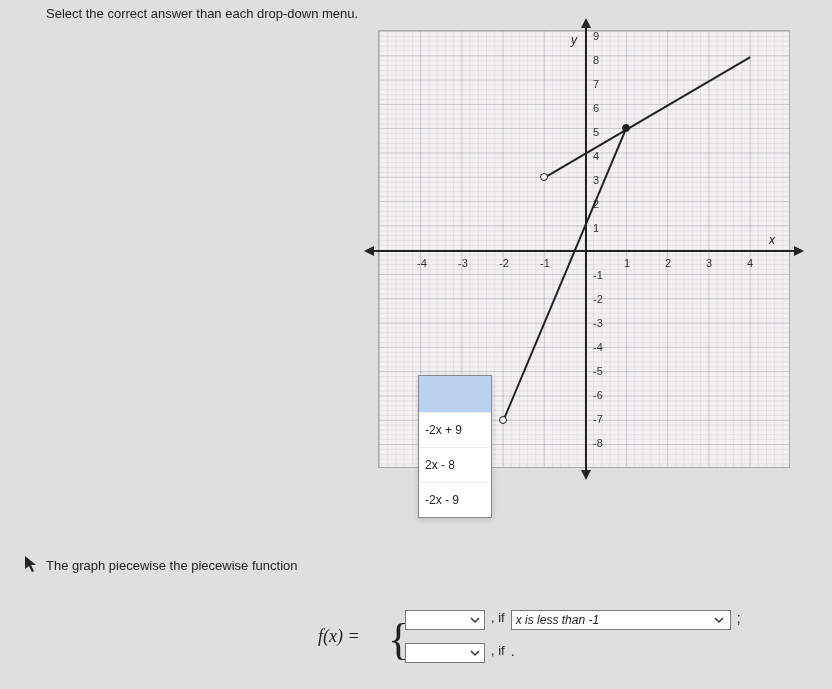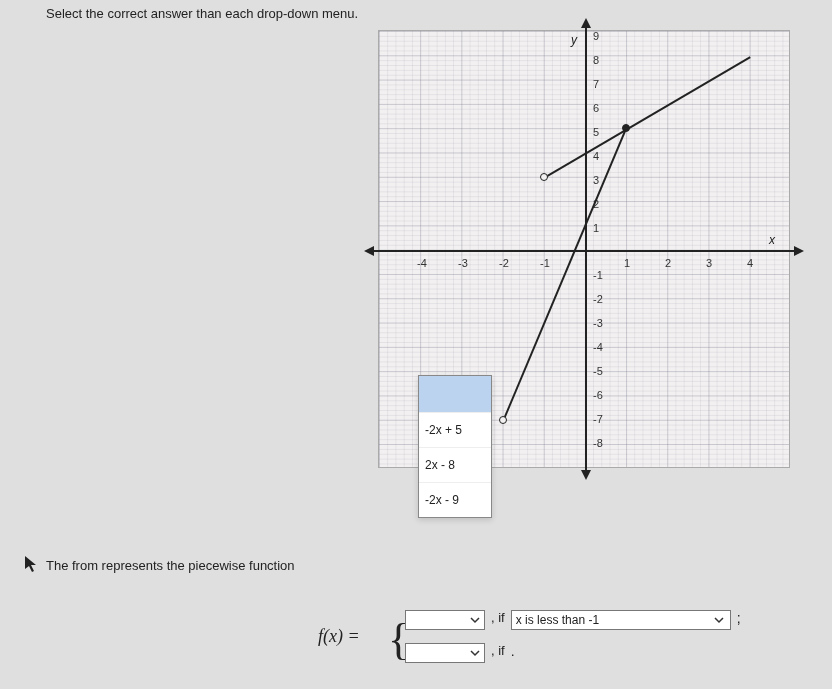--- a/index.html
+++ b/index.html
@@ -217,20 +217,21 @@
     .domain-select {
       height: 20px;
       border: 1px solid #777;
       background: #fff;
       display: inline-flex;
       align-items: center;
       justify-content: space-between;
       padding: 0 4px;
       cursor: pointer;
       min-width: 220px;
+      font-style: italic;
     }
     .domain-text { font-size: 12px; }
     .punct { font-size: 14px; }
   </style>
 </head>
 <body>
 
 <div class="instruction">Select the correct answer than each drop-down menu.</div>
 
 <div class="graph-container">
@@ -273,31 +274,31 @@
   <div class="line-seg" style="left:165px; top:146px; width:239px; transform:rotate(-30.4deg);"></div>
   <div class="open-circle" style="left:165px; top:146px;"></div>
 
   <div class="line-seg" style="left:124px; top:389px; width:317px; transform:rotate(-67.2deg);"></div>
   <div class="open-circle" style="left:124px; top:389px;"></div>
   <div class="closed-circle" style="left:247px; top:97px;"></div>
 </div>
 
 <div class="dropdown-options">
   <div class="dropdown-option-highlight"></div>
-  <div class="dropdown-opt">-2x + 5</div>
+  <div class="dropdown-opt">-2x + 9</div>
   <div class="dropdown-opt">2x - 8</div>
   <div class="dropdown-opt">-2x - 9</div>
 </div>
 
 <div class="cursor-icon">
   <svg viewBox="0 0 16 18">
       <path d="M1 1 L1 14 L5 11 L8 17 L10 16 L7 10 L12 10 Z" fill="#222"></path>
     </svg>
 </div>
-<div class="piecewise-label">The from represents the piecewise function</div>
+<div class="piecewise-label">The graph piecewise the piecewise function</div>
 
 <div class="fx-label">f(x) =</div>
 <div class="brace">{</div>
 
 <div class="fx-row row1">
   <div class="mini-select">
     <span class="chevron">
       <svg viewBox="0 0 14 14">
           <path d="M3 5 L7 9 L11 5" stroke="#333" stroke-width="1.5" fill="none"></path>
         </svg>

